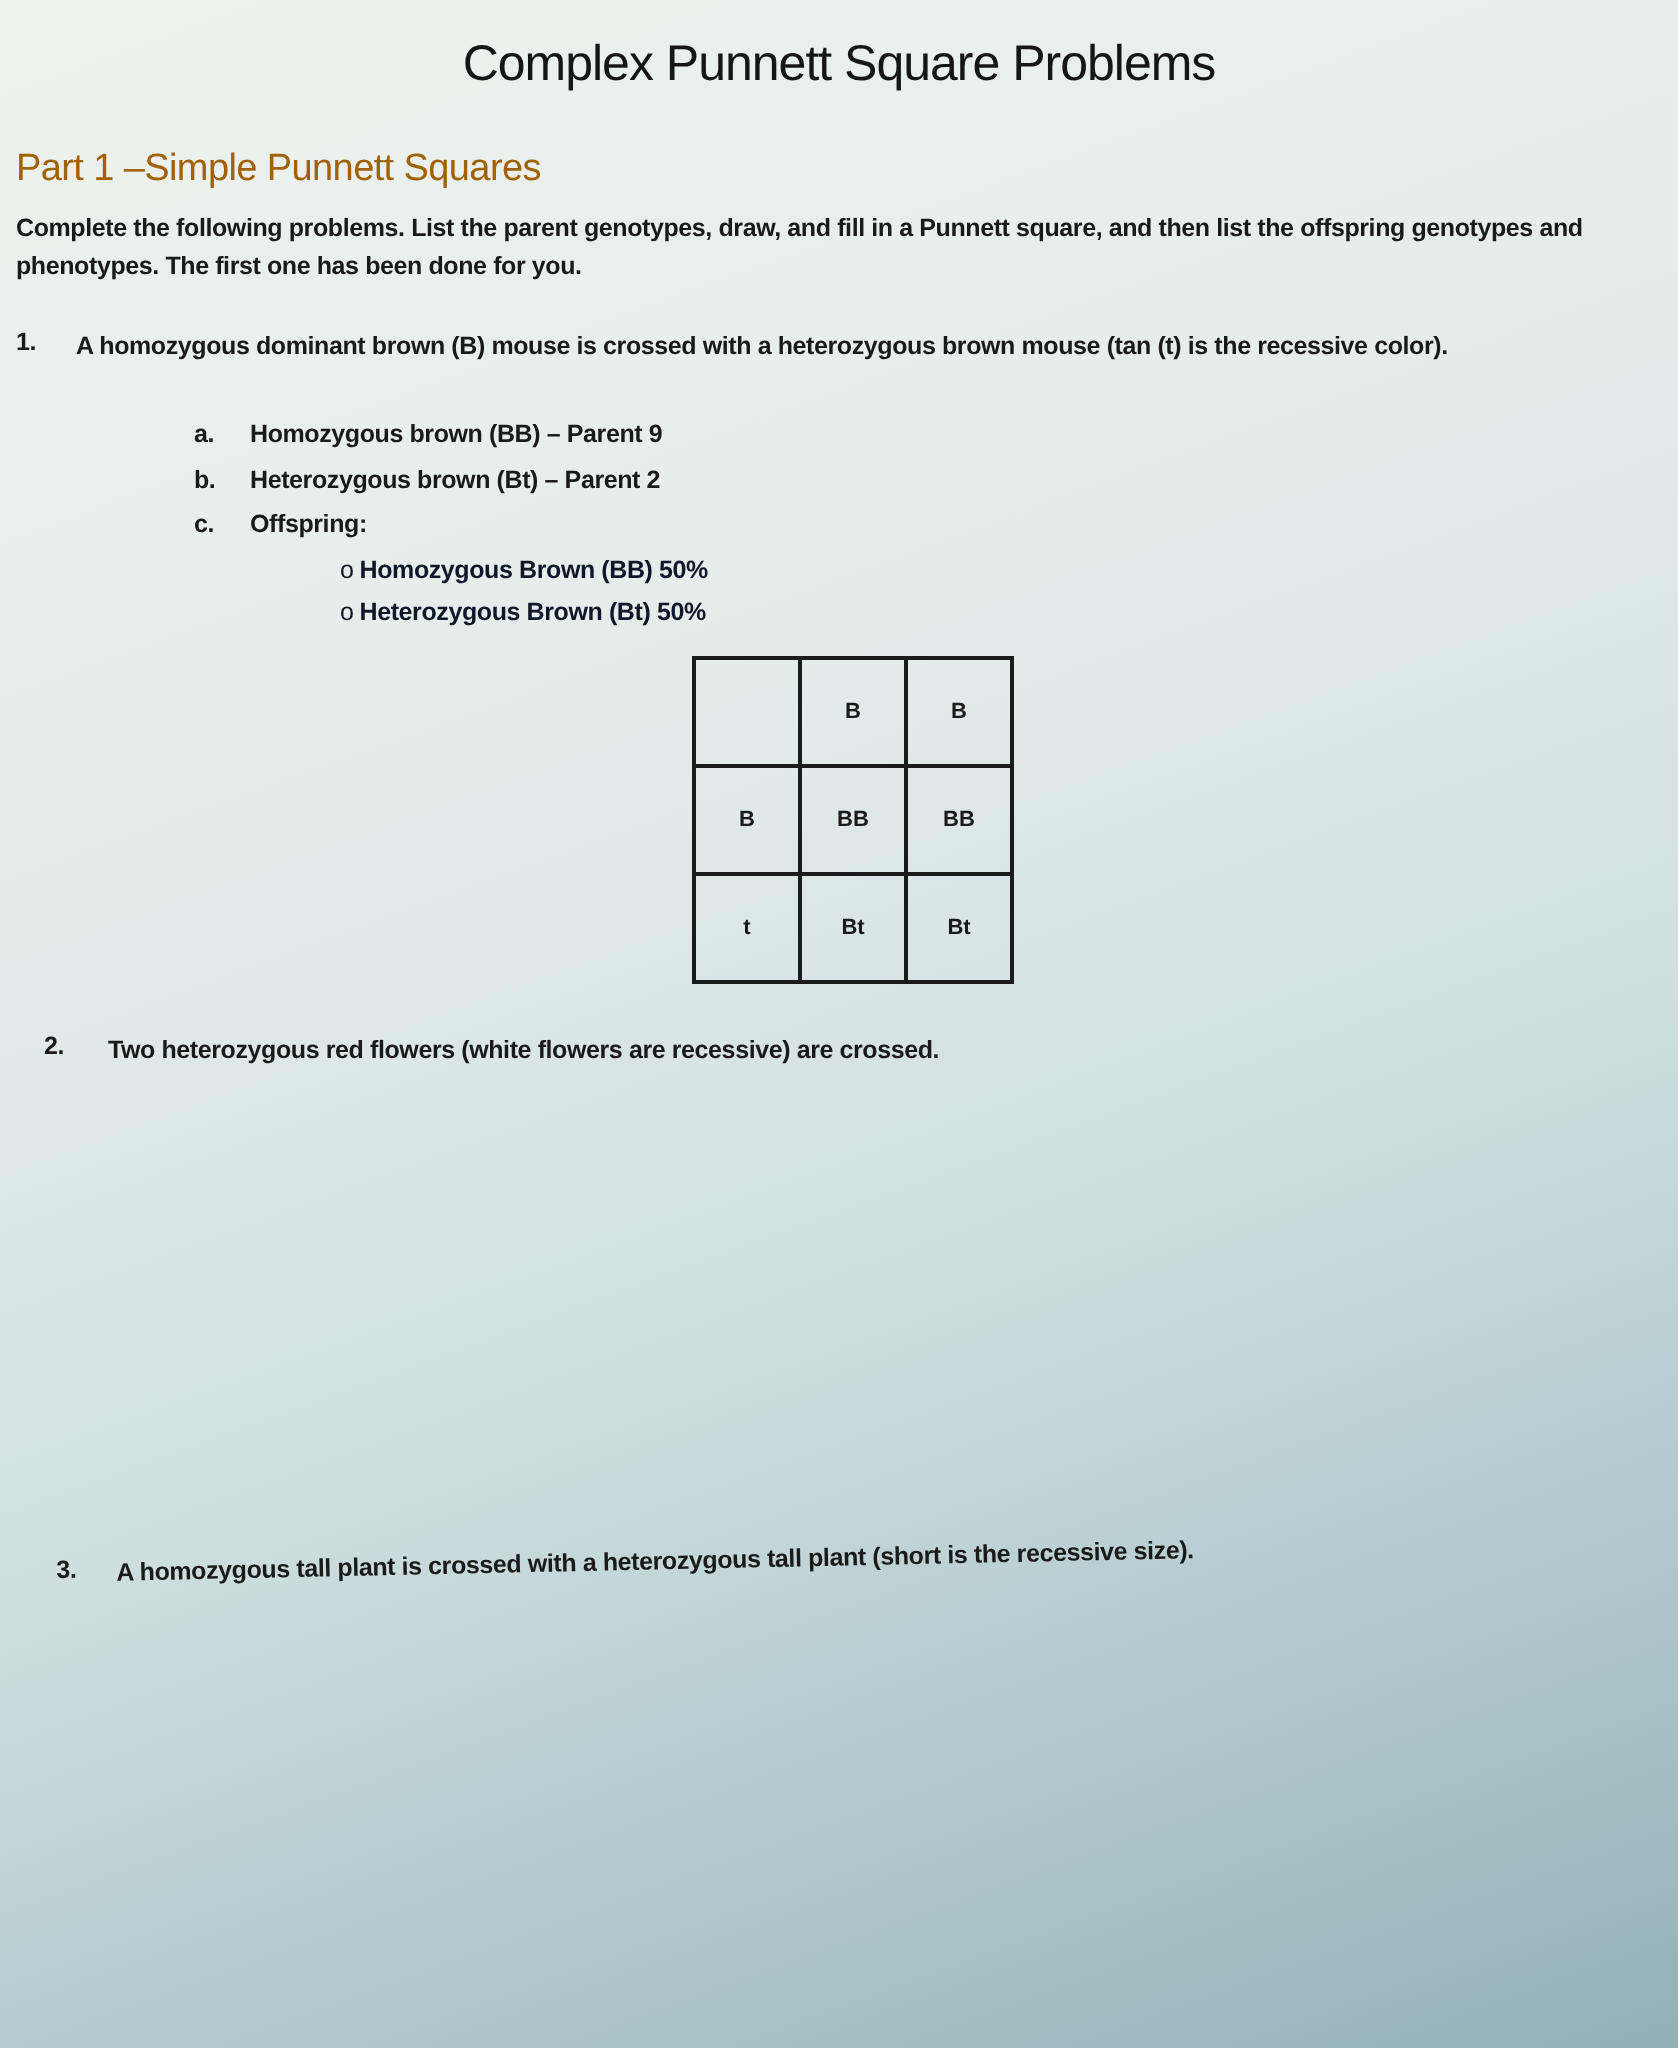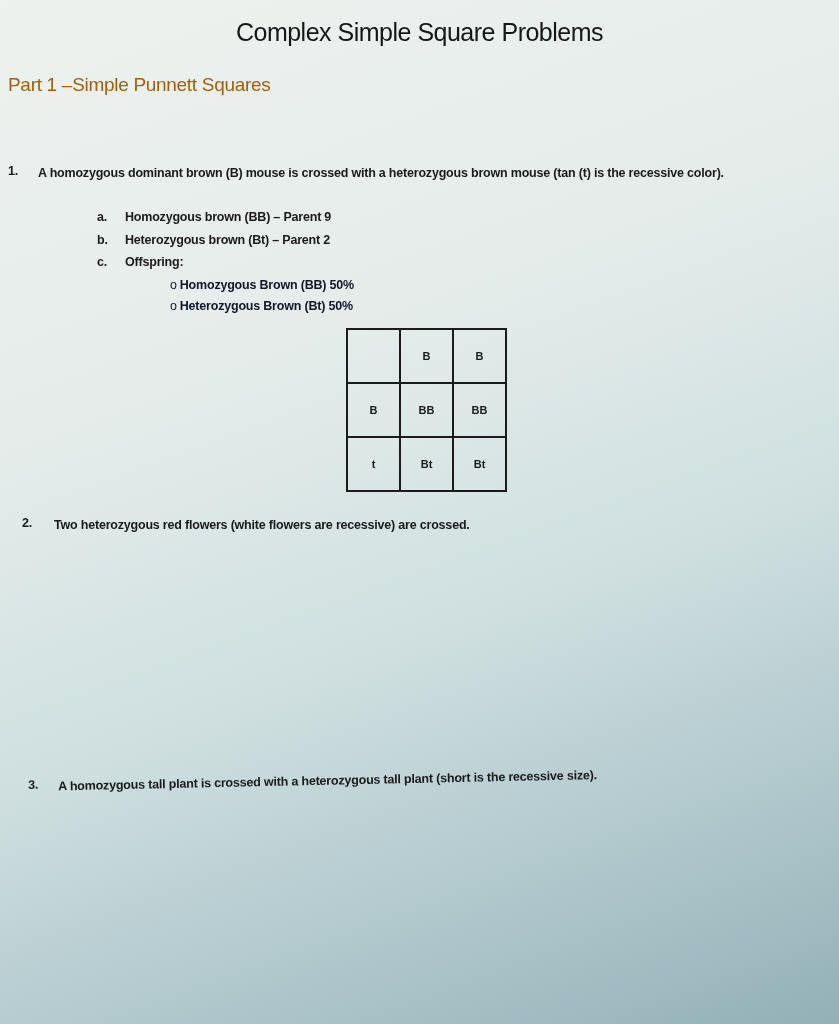--- a/index.html
+++ b/index.html
@@ -41,24 +41,25 @@
     .q2 { top: 516px; left: 22px; width: 800px; }
     .q2 .text { left: 32px; white-space: nowrap; }
     .q3 { top: 778px; left: 28px; width: 800px; transform: rotate(-1.2deg); transform-origin: left top; }
     .q3 .text { left: 30px; white-space: nowrap; }
   </style>
 </head>
 <body>
 
 <div class="page">
 
-  <div class="title">Complex Simple Square Problems</div>
+  <div class="title">Complex Punnett Square Problems</div>
 
   <div class="part">Part 1 –Simple Punnett Squares</div>
 
+  <div class="instr">Complete the following problems. List the parent genotypes, draw, and fill in a Punnett square, and then list the offspring genotypes and phenotypes. The first one has been done for you.</div>
 
   <div class="q q1">
     <span class="num">1.</span>
     <span class="text">A homozygous dominant brown (B) mouse is crossed with a heterozygous brown mouse (tan (t) is the recessive color).</span>
   </div>
 
   <div class="sub" style="top:210px; left:97px;">
     <span class="lbl">a.</span>
     <span class="txt">Homozygous brown (BB) – Parent 9</span>
   </div>

